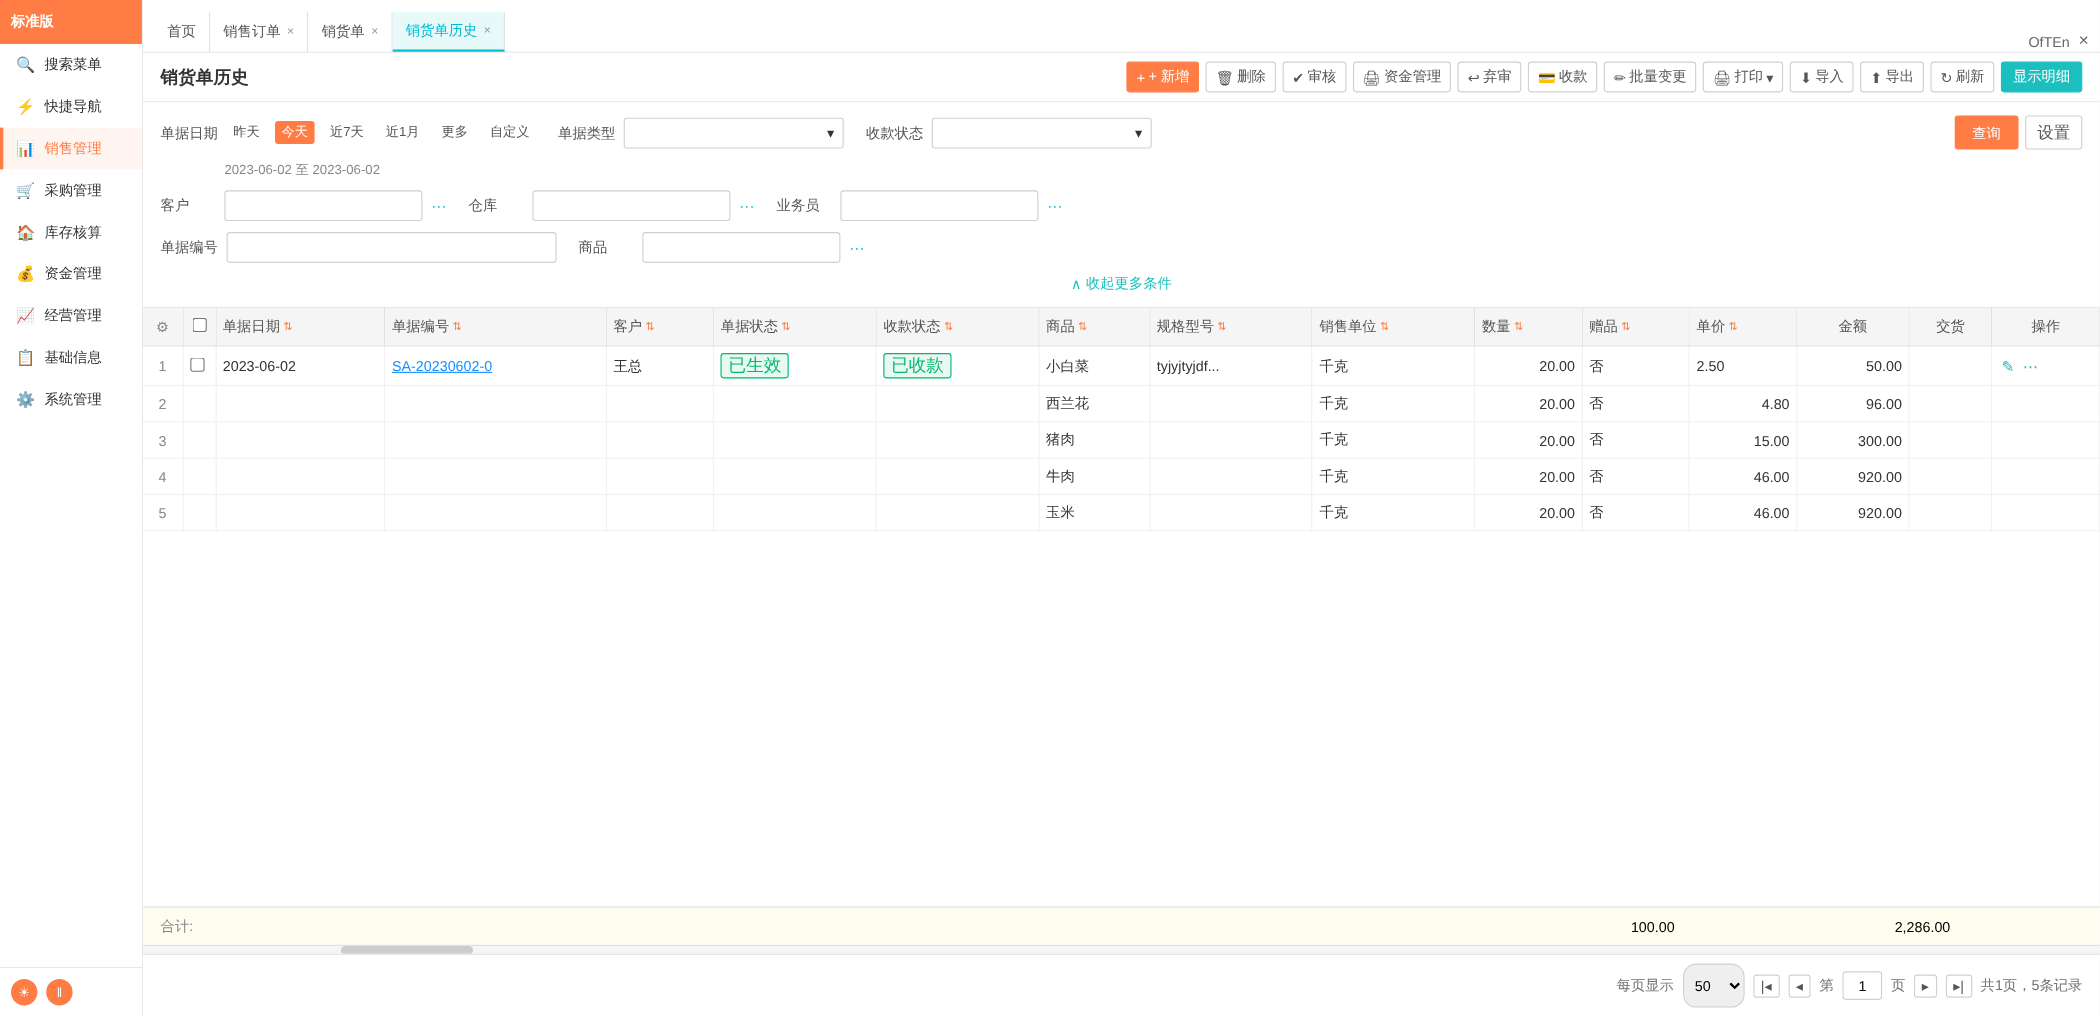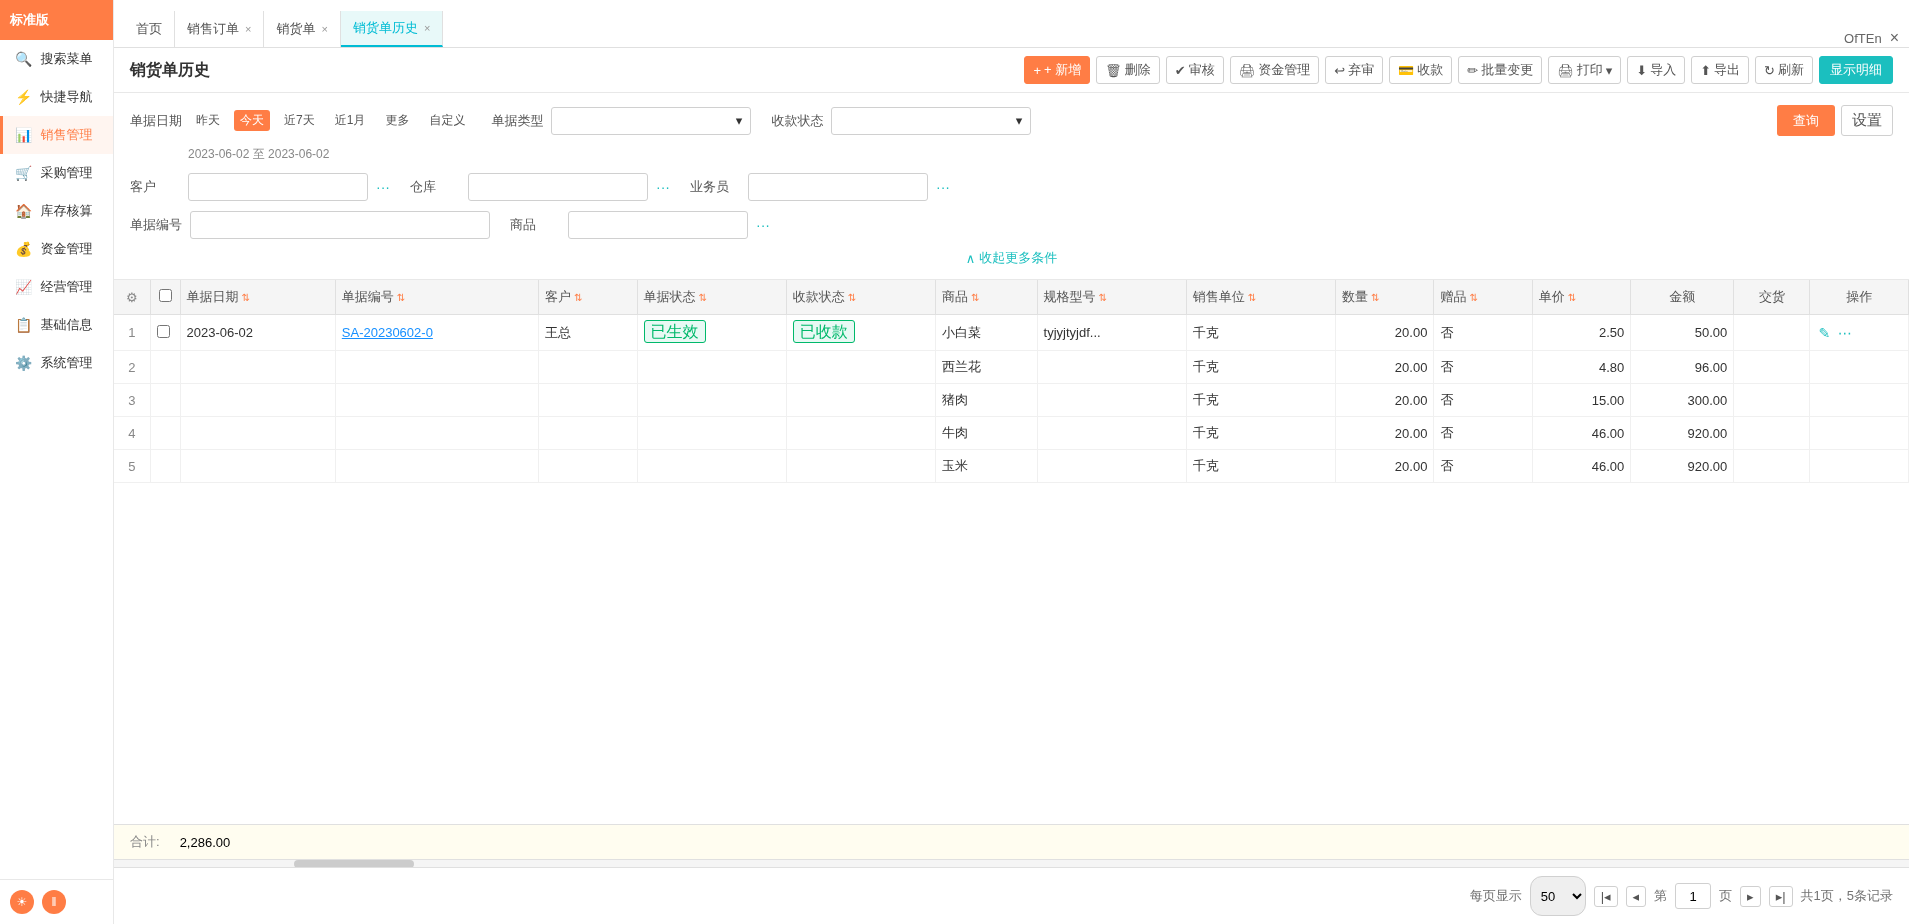--- a/index.html
+++ b/index.html
@@ -1,20 +1,20 @@
 <!DOCTYPE html>
 <html><head>
   <meta charset="utf-8">
   <style>
     * { box-sizing: border-box; margin: 0; padding: 0; font-family: 'Microsoft YaHei', Arial, sans-serif; font-size: 13px; }
     body { display: flex; height: 924px; overflow: hidden; background: #f5f5f5; }
 
     
     .sidebar {
-      width: 114px;
+      width: 130px;
       background: #fff;
       border-right: 1px solid #e8e8e8;
       display: flex;
       flex-direction: column;
       height: 100%;
     }
     .sidebar-logo {
       height: 40px;
       background: #ff7d45;
       display: flex;
@@ -656,21 +656,21 @@
             <td>2023-06-02</td>
             <td><span class="link-text">SA-20230602-0</span></td>
             <td>王总</td>
             <td><span class="status-badge badge-active">已生效</span></td>
             <td><span class="status-badge badge-paid">已收款</span></td>
             <td>小白菜</td>
             <td>tyjyjtyjdf...</td>
             <td>千克</td>
             <td style="text-align:right;">20.00</td>
             <td>否</td>
-            <td style="text-align:right;">2.50</td>
+            <td style="">2.50</td>
             <td style="text-align:right;">50.00</td>
             <td></td>
             <td>
               <button class="op-btn">✎</button>
               <button class="op-btn">⋯</button>
             </td>
           </tr>
 
           <tr>
             <td class="row-num">2</td>
@@ -746,20 +746,23 @@
             <td style="text-align:right;">920.00</td>
             <td></td>
             <td></td>
           </tr>
         </tbody>
       </table>
     </div>
 
     <div class="table-summary">
       <span class="summary-label">合计:</span>
+      <span style="flex:1; text-align:right; margin-right: 180px;">
+        <span>100.00</span>
+      </span>
       <span style="margin-right: 120px;">
         <span>2,286.00</span>
       </span>
     </div>
 
     <div style="height: 8px; background: #f5f5f5; border-top: 1px solid #e0e0e0;">
       <div style="width: 120px; height: 8px; background: #ccc; border-radius: 4px; margin-left: 180px;"></div>
     </div>
 
     <div class="pagination">

